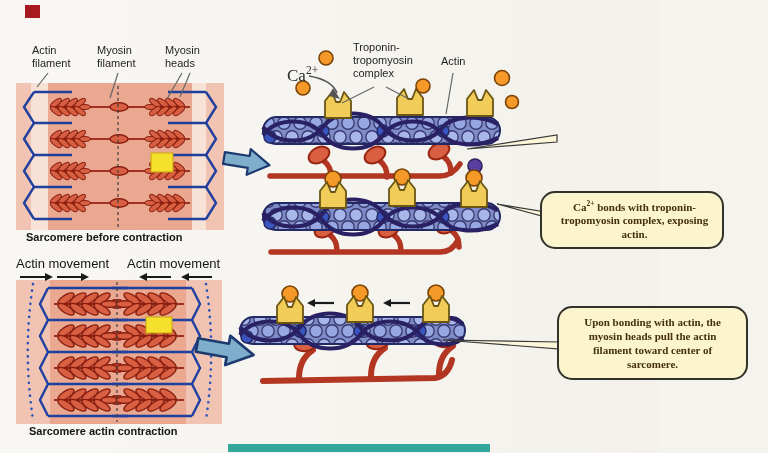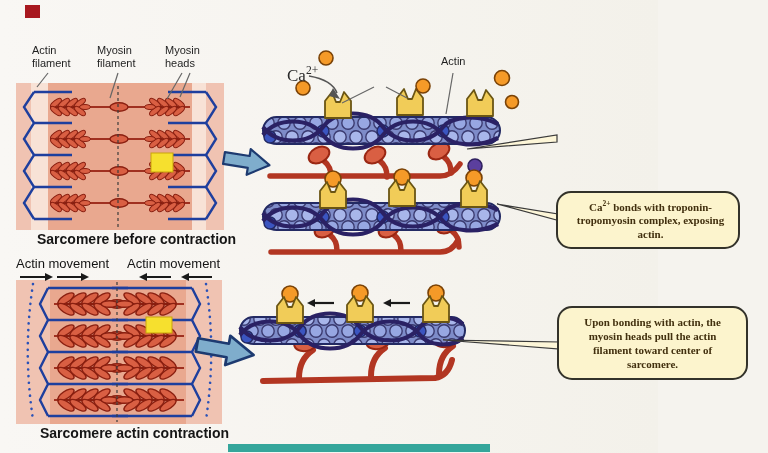--- a/index.html
+++ b/index.html
@@ -1,20 +1,20 @@
 <!DOCTYPE html>
 <html><head>
 <meta charset="utf-8">
 <style>
   html,body{margin:0;padding:0;}
   body{width:768px;height:453px;overflow:hidden;background:#f5f3ee;position:relative;
        font-family:"Liberation Sans",sans-serif;}
   #stage{position:absolute;inset:0;width:658px;height:453px;background:linear-gradient(90deg,#f9f7f4 0%,#f6f4ef 55%,#f3f1ea 100%);}
   .label{position:absolute;font-size:11px;color:#1f1f1f;white-space:pre-line;line-height:1.18;}
-  .caption{position:absolute;font-size:14px;font-weight:bold;color:#151515;white-space:nowrap;margin-left:11px;}
+  .caption{position:absolute;font-size:11px;font-weight:bold;color:#151515;white-space:nowrap;}
   .movement{position:absolute;font-size:13px;color:#141414;white-space:nowrap;}
   .serifsm{position:absolute;font-family:"Liberation Serif",serif;font-size:17px;color:#2a2a2a;}
   .callout{position:absolute;background:#fcf4cd;border:2px solid #33322a;border-radius:15px;
            font-family:"Liberation Serif",serif;font-weight:bold;font-size:11px;color:#42300f;
            text-align:center;display:flex;align-items:center;justify-content:center;
            padding:4px 9px;box-sizing:border-box;line-height:1.28;}
   sup{font-size:0.68em;}
   #corner-box{position:absolute;left:25px;top:5px;width:15px;height:13px;background:#a8181f;}
   #bottom-bar{position:absolute;left:228px;top:444px;width:262px;height:8px;background:#35a69b;}
 </style>
@@ -288,23 +288,26 @@
 filament</div>
 <div class="label" style="left:165px;top:44px;">Myosin
 heads</div>
 <div class="caption" style="left:26px;top:231px;">Sarcomere before contraction</div>
 
 <div class="movement" style="left:16px;top:256px;">Actin movement</div>
 <div class="movement" style="left:127px;top:256px;">Actin movement</div>
 <div class="caption" style="left:29px;top:425px;">Sarcomere actin contraction</div>
 
 <div class="serifsm" style="left:287px;top:64px;"><span>Ca</span><sup>2+</sup></div>
+<div class="label" style="left:353px;top:41px;">Troponin-
+tropomyosin
+complex</div>
 <div class="label" style="left:441px;top:55px;">Actin</div>
 
-<div class="callout" style="left:556px;top:191px;width:184px;height:58px;padding-left:14px;">
+<div class="callout" style="left:540px;top:191px;width:184px;height:58px;padding-left:14px;">
       <span><span>Ca</span><sup>2+</sup><span> bonds with troponin-tropomyosin complex, exposing actin.</span></span>
     </div>
 <div class="callout" style="left:557px;top:306px;width:191px;height:74px;">
       <span>Upon bonding with actin, the myosin heads pull the actin filament toward center of sarcomere.</span>
     </div>
 
 <div id="corner-box"></div>
 <div id="bottom-bar"></div>
 
 </div>

